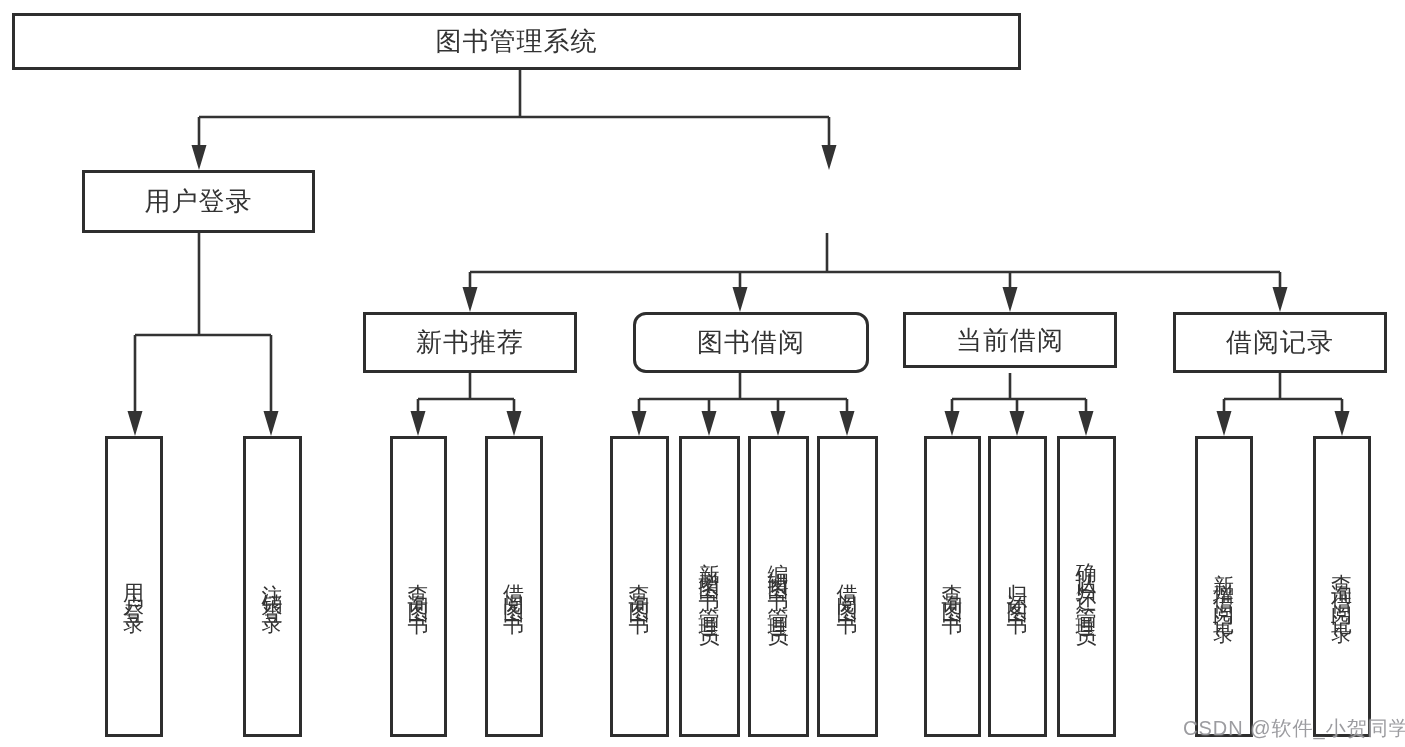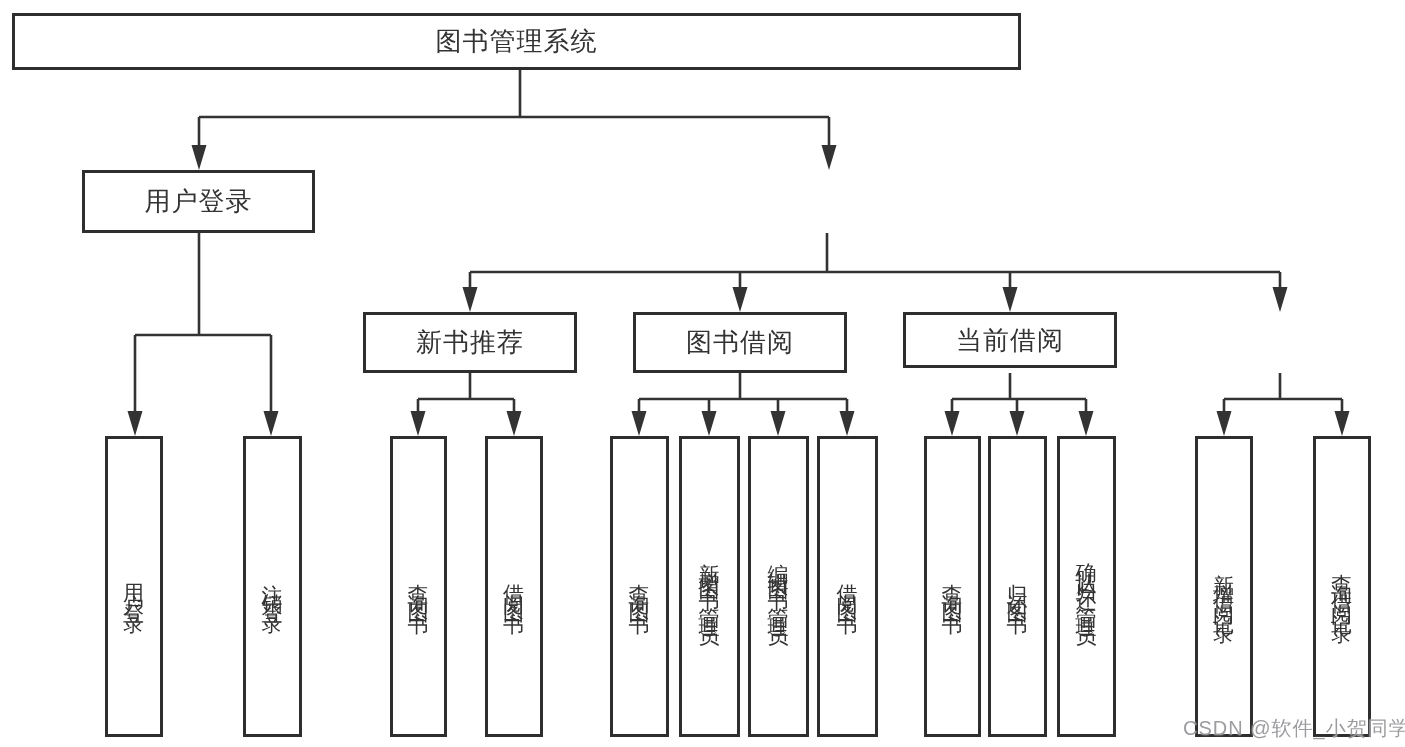--- a/index.html
+++ b/index.html
@@ -50,21 +50,21 @@
     letter-spacing: 1px;
     white-space: nowrap;
     z-index: 5;
     text-shadow: 0 0 2px rgba(255,255,255,0.8);
   }
   
   #n-root        { left: 12px;   top: 13px;  width: 1009px; height: 57px; }
   #n-user-login  { left: 82px;   top: 170px; width: 233px;  height: 63px; }
   #n-book-mgmt   { left: 711px;  top: 170px; width: 230px;  height: 63px; }
   #n-recommend   { left: 363px;  top: 312px; width: 214px;  height: 61px; }
-  #n-borrow      { left: 633px;  top: 312px; width: 214px;  height: 61px; }
+  #n-borrow      { left: 633px;  top: 312px; width: 236px;  height: 61px; border-radius: 13px; }
   #n-current     { left: 903px;  top: 312px; width: 214px;  height: 56px; }
   #n-records     { left: 1173px; top: 312px; width: 214px;  height: 61px; }
   #l-user-login  { left: 105px;  top: 436px; width: 58px;   height: 301px; }
   #l-logout      { left: 243px;  top: 436px; width: 59px;   height: 301px; }
   #l-rec-query   { left: 390px;  top: 436px; width: 57px;   height: 301px; }
   #l-rec-borrow  { left: 485px;  top: 436px; width: 58px;   height: 301px; }
   #l-bb-query    { left: 610px;  top: 436px; width: 59px;   height: 301px; }
   #l-bb-add      { left: 679px;  top: 436px; width: 61px;   height: 301px; }
   #l-bb-edit     { left: 748px;  top: 436px; width: 61px;   height: 301px; }
   #l-bb-borrow   { left: 817px;  top: 436px; width: 61px;   height: 301px; }
@@ -110,20 +110,21 @@
          M1334.5 411 L1349.5 411 L1342 436 Z"></path>
   </svg>
 
   <div class="node hbox" id="n-root">图书管理系统</div>
 
   <div class="node hbox" id="n-user-login">用户登录</div>
 
   <div class="node hbox" id="n-recommend">新书推荐</div>
   <div class="node hbox" id="n-borrow">图书借阅</div>
   <div class="node hbox" id="n-current">当前借阅</div>
+  <div class="node hbox" id="n-records">借阅记录</div>
 
   <div class="node vbox" id="l-user-login">用户登录</div>
   <div class="node vbox" id="l-logout">注销登录</div>
 
   <div class="node vbox" id="l-rec-query">查询图书</div>
   <div class="node vbox" id="l-rec-borrow">借阅图书</div>
 
   <div class="node vbox" id="l-bb-query">查询图书</div>
   <div class="node vbox tight" id="l-bb-add">新增图书（管理员）</div>
   <div class="node vbox tight" id="l-bb-edit">编辑图书（管理员）</div>

